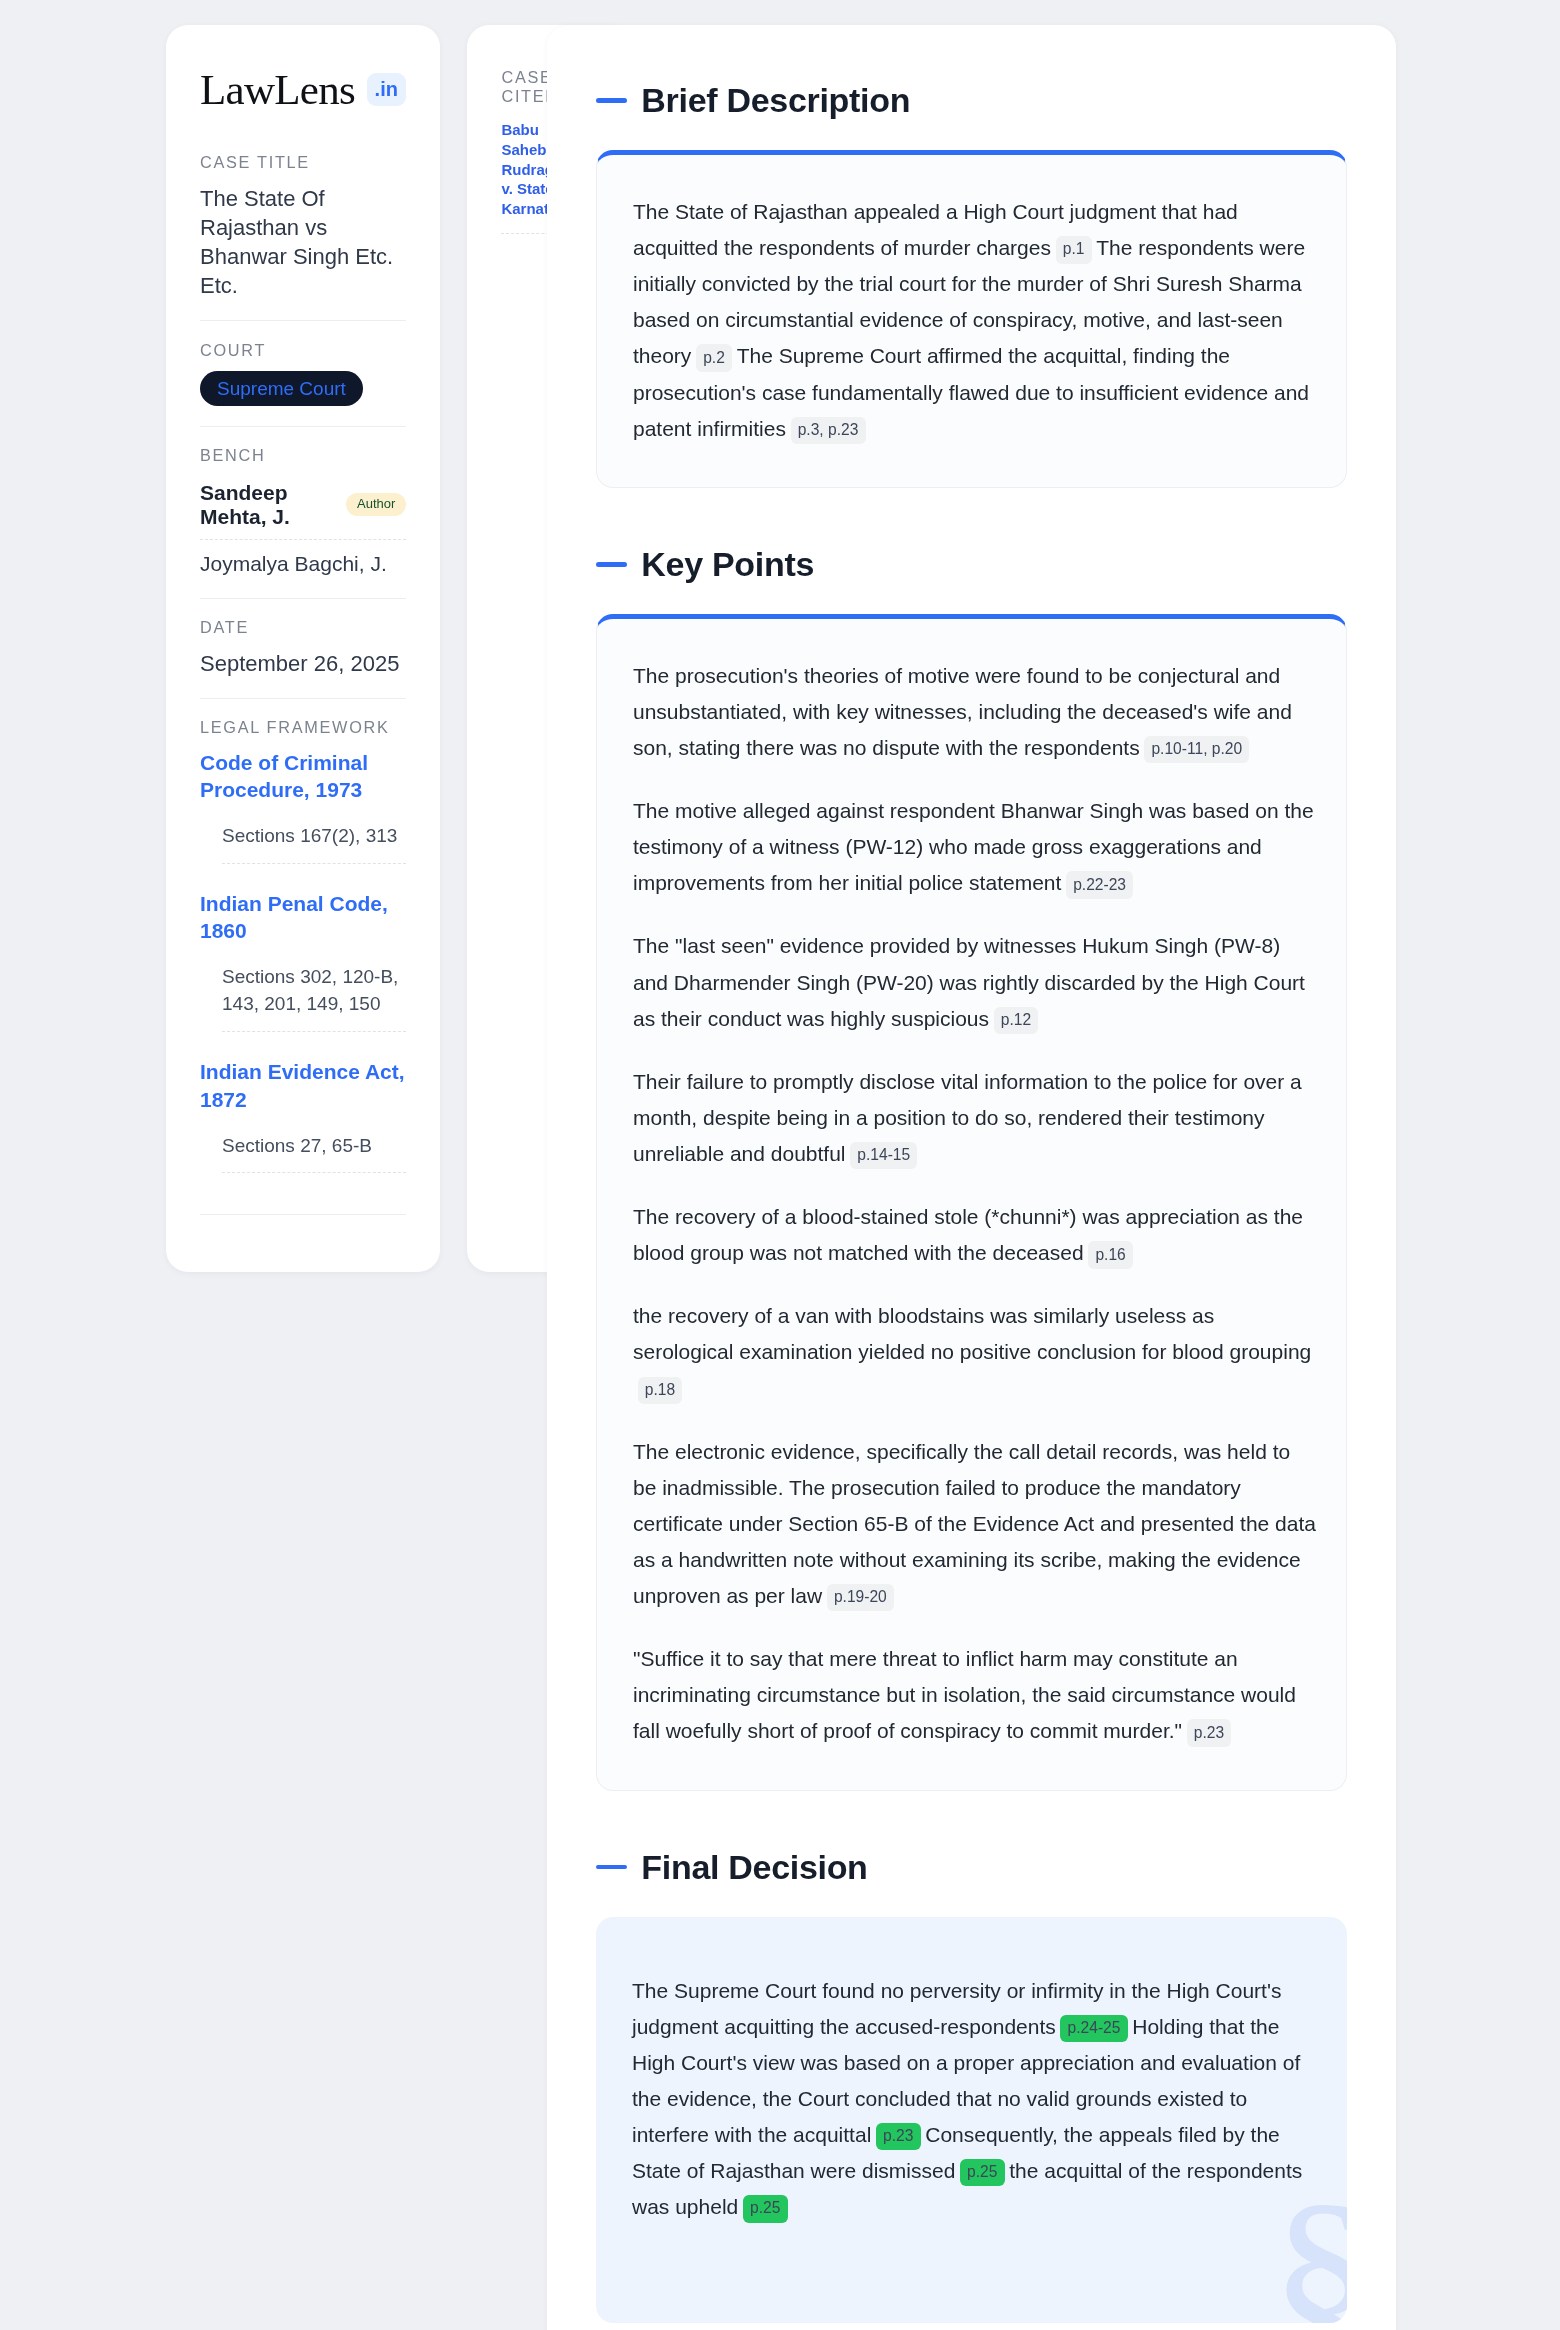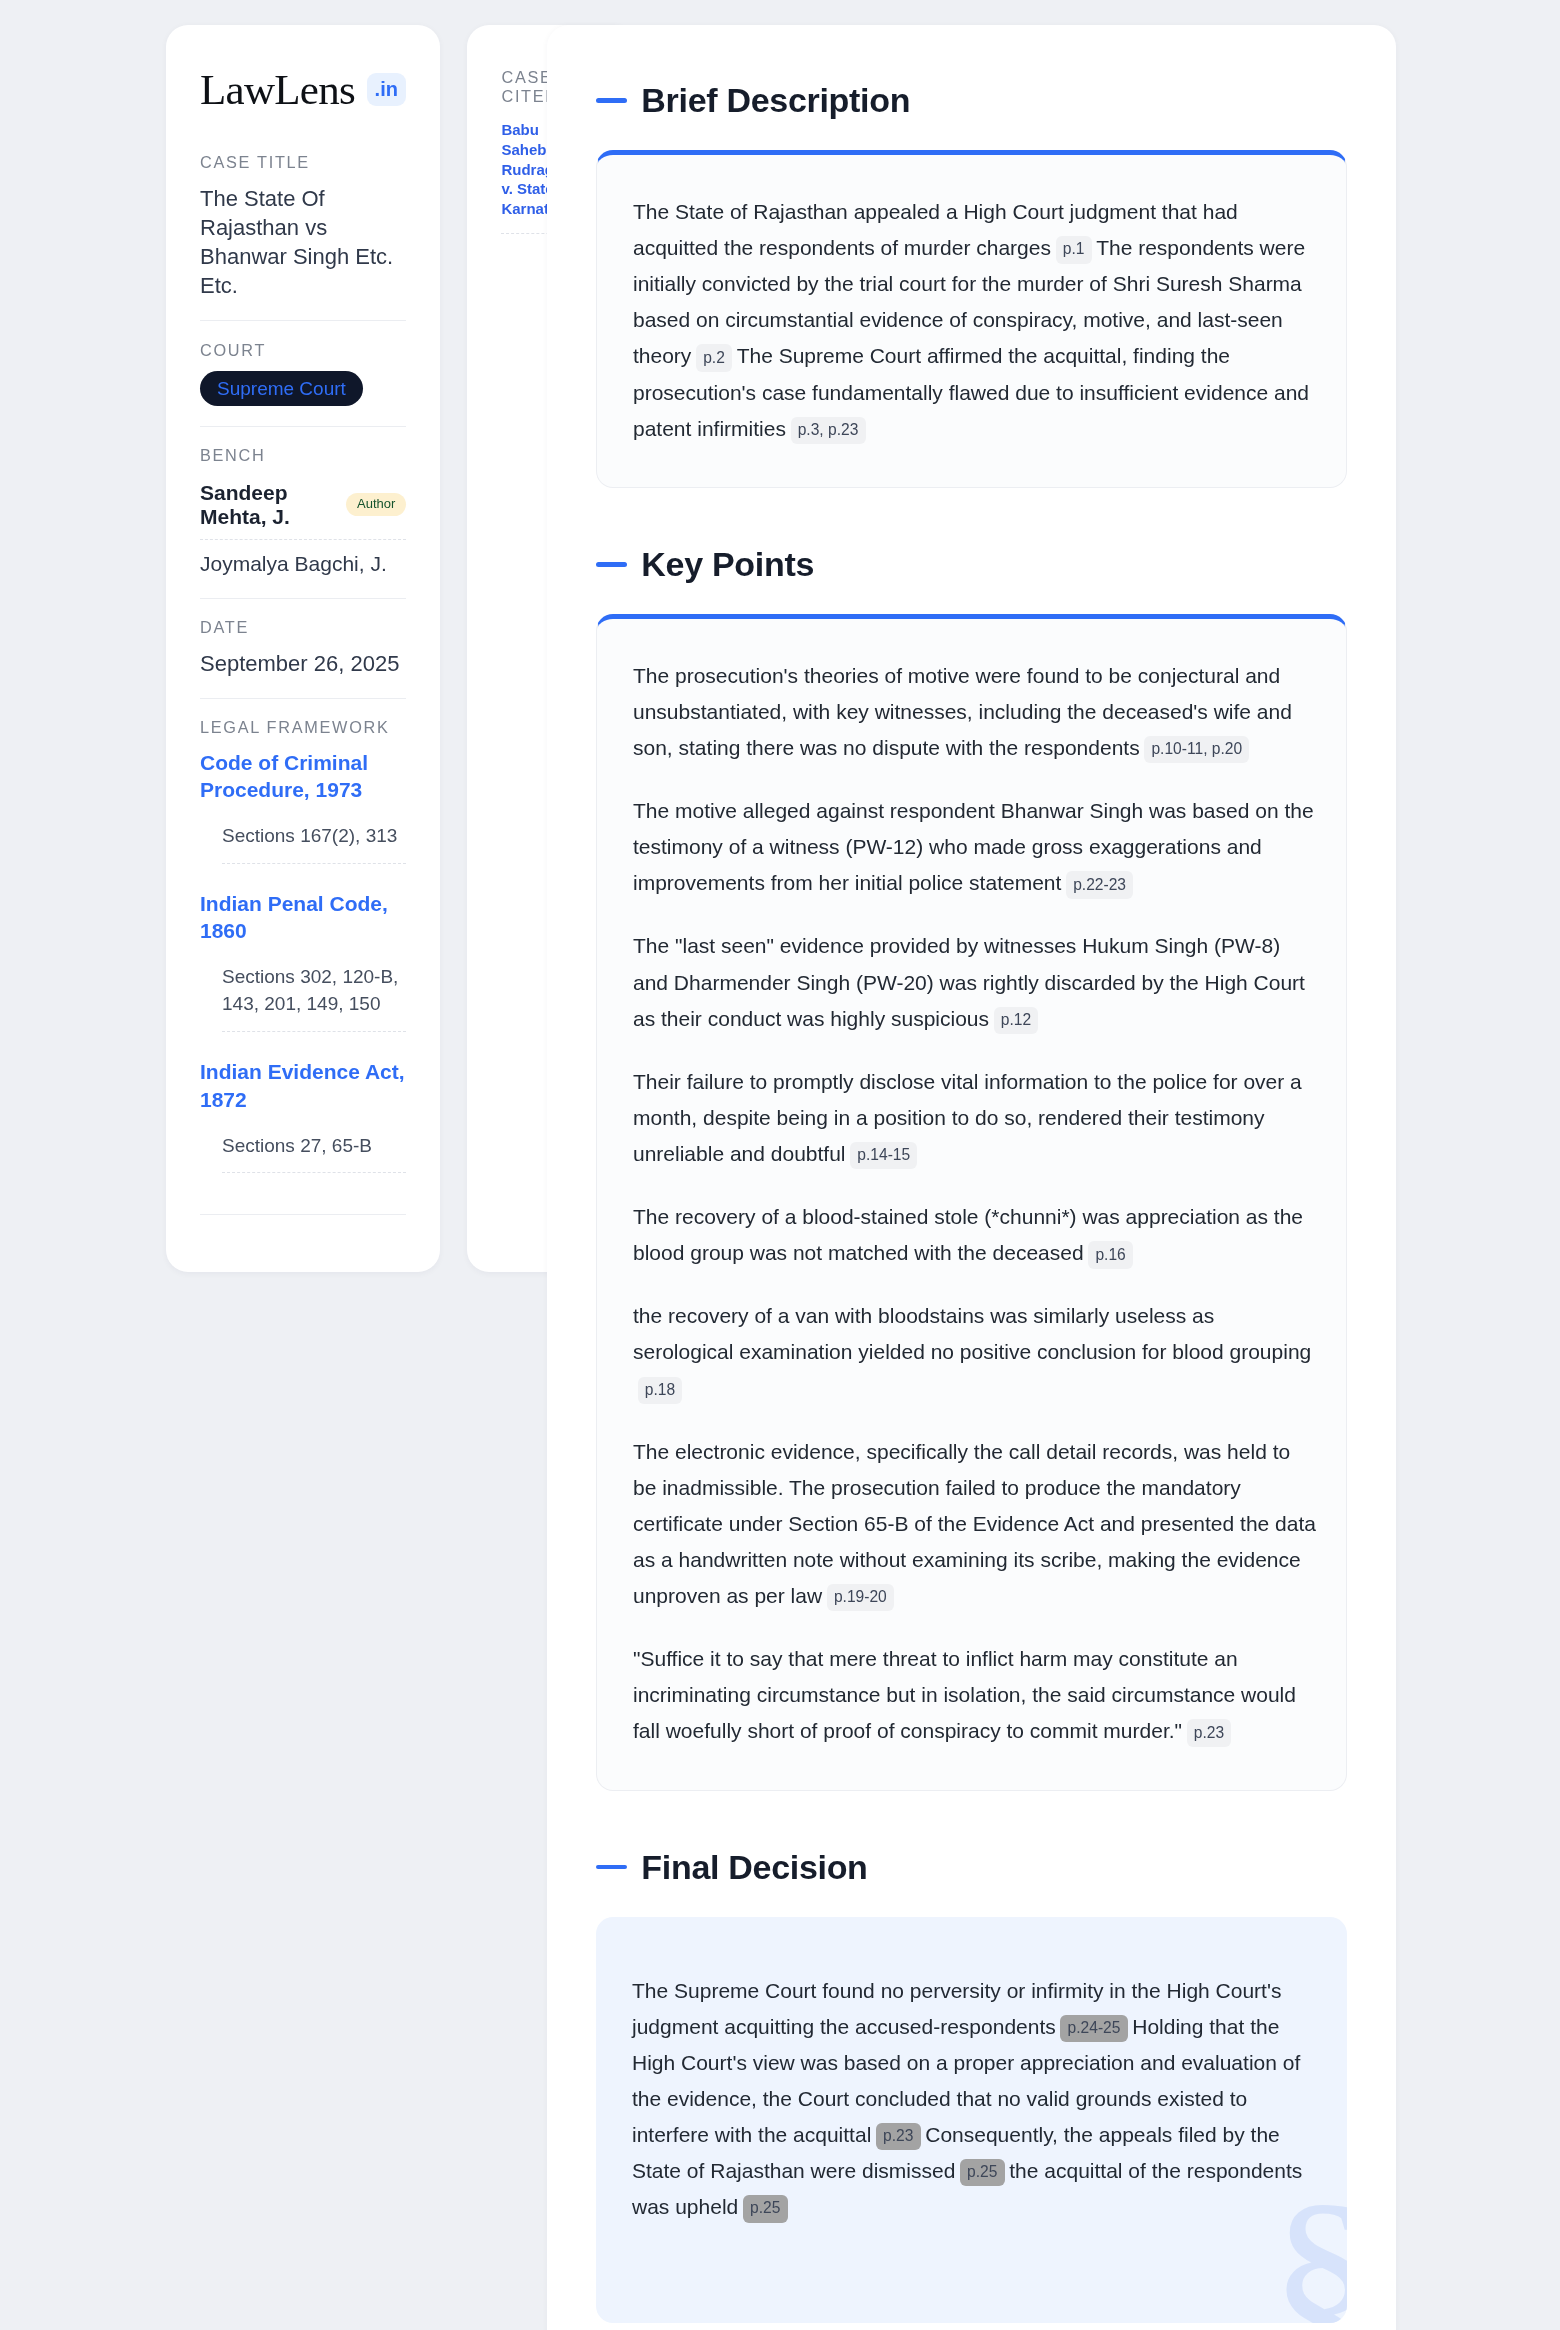--- a/index.html
+++ b/index.html
@@ -225,21 +225,21 @@
     background: #f0f1f3;
     color: #3d4658;
     font-size: 15.6px;
     border-radius: 5.9px;
     padding: 3.3px 7.2px 4.6px 7.2px;
     margin: 0 4.6px;
     line-height: 1.25;
     vertical-align: 0.7px;
     white-space: nowrap;
   }
-  .card.decision .cite { background: #a3a3a3; }
+  .card.decision .cite { background: #22c55e; }
 </style>
 </head>
 <body>
 
 <div class="page">
 
   <aside class="sidebar">
 
     <section class="side-card">
 

